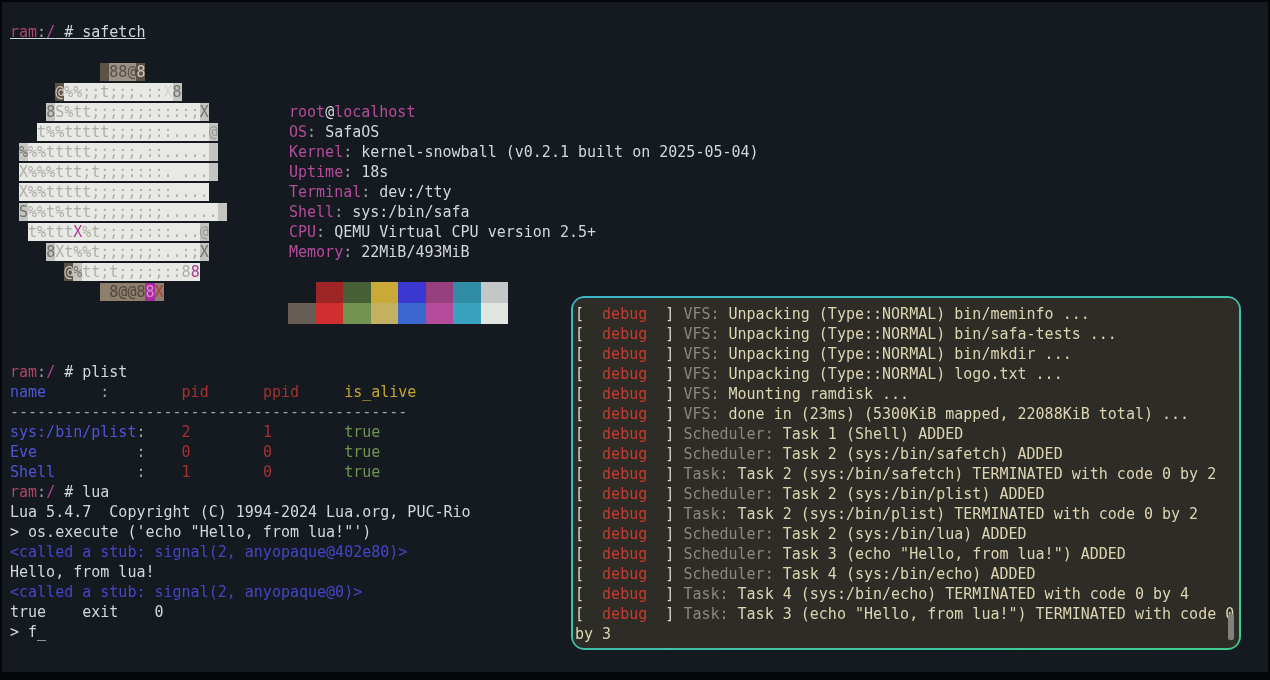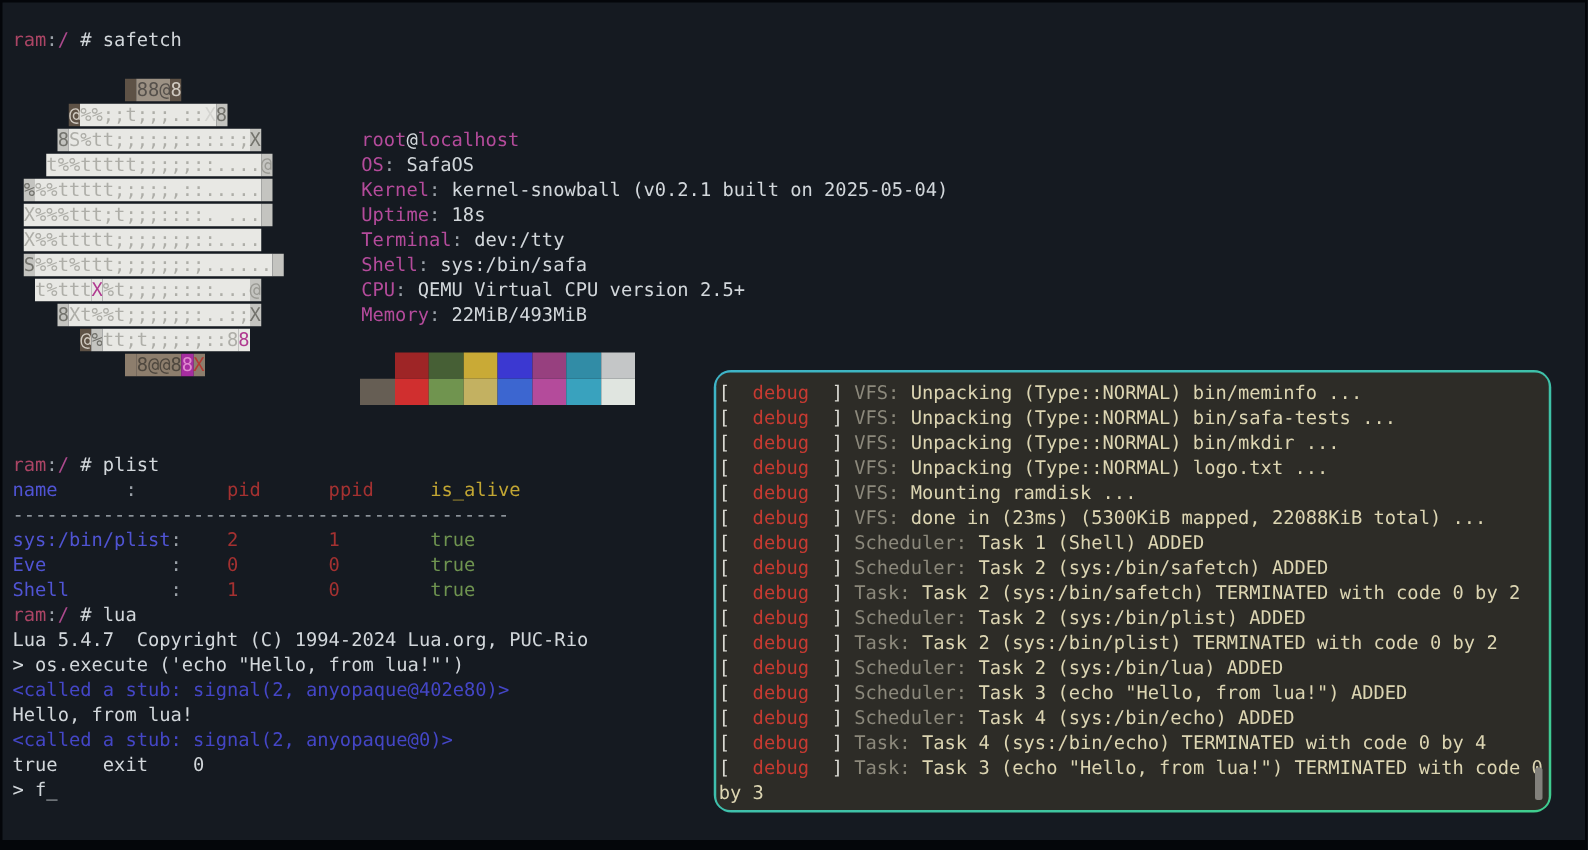--- a/index.html
+++ b/index.html
@@ -16,21 +16,21 @@
   .panel-inner{width:100%;height:100%;background:#2d2c27;border-radius:11px;
                padding:6px 2px 0 2px;box-sizing:border-box;overflow:hidden;position:relative;}
   .panel-log{position:static;white-space:pre-wrap;}
   .thumb{position:absolute;right:5px;bottom:8px;width:6px;height:26px;background:#82817c;border-radius:2px;}
 </style>
 </head>
 <body>
 
 <div class="screen">
 
-  <div class="term-block" style="left:8px;top:20px;"><div class="tl"><span style="color: rgb(171, 69, 101);">ram</span><span style="color: rgb(154, 161, 168);">:</span><span style="color: rgb(173, 74, 142);">/</span><span style="color: rgb(210, 215, 219);"> # safetch</span></div></div>
+  <div class="term-block" style="left:8px;top:20px;text-decoration:underline;"><div class="tl"><span style="color: rgb(171, 69, 101);">ram</span><span style="color: rgb(154, 161, 168);">:</span><span style="color: rgb(173, 74, 142);">/</span><span style="color: rgb(210, 215, 219);"> # safetch</span></div></div>
 
   <div class="term-block" style="left:8px;top:60px;"><div class="tl"><span>          </span><span style="background-color: rgb(94, 82, 70);"> </span><span style="color: rgb(85, 80, 75); background-color: rgb(156, 145, 132);">88@</span><span style="color: rgb(207, 201, 192); background-color: rgb(94, 82, 70);">8</span></div><div class="tl"><span>     </span><span style="color: rgb(207, 201, 192); background-color: rgb(94, 82, 70);">@</span><span style="color: rgb(174, 174, 168); background-color: rgb(232, 232, 228);">%%;;t;;;.::</span><span style="color: rgb(212, 212, 208); background-color: rgb(232, 232, 228);">X</span><span style="color: rgb(115, 115, 109); background-color: rgb(196, 196, 192);">8</span></div><div class="tl"><span>    </span><span style="color: rgb(115, 115, 109); background-color: rgb(196, 196, 192);">8</span><span style="color: rgb(174, 174, 168); background-color: rgb(232, 232, 228);">S%tt;;;;;;:::::;</span><span style="color: rgb(115, 115, 109); background-color: rgb(196, 196, 192);">X</span></div><div class="tl"><span>   </span><span style="color: rgb(174, 174, 168); background-color: rgb(232, 232, 228);">t%%ttttt;;;;;::....</span><span style="color: rgb(154, 154, 148); background-color: rgb(196, 196, 192);">@</span></div><div class="tl"><span> </span><span style="color: rgb(115, 115, 109); background-color: rgb(196, 196, 192);">%</span><span style="color: rgb(174, 174, 168); background-color: rgb(232, 232, 228);">%%ttttt;;;;;,::.....</span><span style="background-color: rgb(196, 196, 192);"> </span></div><div class="tl"><span> </span><span style="color: rgb(174, 174, 168); background-color: rgb(232, 232, 228);">X%%%ttt;t;;;::::. ...</span><span style="background-color: rgb(196, 196, 192);"> </span></div><div class="tl"><span> </span><span style="color: rgb(174, 174, 168); background-color: rgb(232, 232, 228);">X%%ttttt;;;;;;;::....</span></div><div class="tl"><span> </span><span style="color: rgb(115, 115, 109); background-color: rgb(196, 196, 192);">S</span><span style="color: rgb(174, 174, 168); background-color: rgb(232, 232, 228);">%%t%ttt;;;;;;:;......</span><span style="background-color: rgb(196, 196, 192);"> </span></div><div class="tl"><span>  </span><span style="color: rgb(174, 174, 168); background-color: rgb(232, 232, 228);">t%ttt</span><span style="color: rgb(176, 58, 144); background-color: rgb(232, 232, 228);">X</span><span style="color: rgb(174, 174, 168); background-color: rgb(232, 232, 228);">%t;;;;::::...</span><span style="color: rgb(154, 154, 148); background-color: rgb(196, 196, 192);">@</span></div><div class="tl"><span>    </span><span style="color: rgb(115, 115, 109); background-color: rgb(196, 196, 192);">8</span><span style="color: rgb(174, 174, 168); background-color: rgb(232, 232, 228);">Xt%%t;;;;;;:..:;</span><span style="color: rgb(115, 115, 109); background-color: rgb(196, 196, 192);">X</span></div><div class="tl"><span>      </span><span style="color: rgb(207, 201, 192); background-color: rgb(94, 82, 70);">@</span><span style="color: rgb(115, 115, 109); background-color: rgb(196, 196, 192);">%</span><span style="color: rgb(174, 174, 168); background-color: rgb(232, 232, 228);">tt;t;;;:;::8</span><span style="color: rgb(176, 58, 144); background-color: rgb(232, 232, 228);">8</span></div><div class="tl"><span>          </span><span style="background-color: rgb(141, 126, 109);"> </span><span style="color: rgb(79, 72, 63); background-color: rgb(141, 126, 109);">8@@8</span><span style="color: rgb(224, 137, 208); background-color: rgb(166, 45, 160);">8</span><span style="color: rgb(178, 60, 52); background-color: rgb(141, 126, 109);">X</span></div></div>
 
   <div class="term-block" style="left:287px;top:100px;"><div class="tl"><span style="color: rgb(180, 75, 155);">root</span><span style="color: rgb(210, 215, 219);">@</span><span style="color: rgb(180, 75, 155);">localhost</span></div><div class="tl"><span style="color: rgb(180, 75, 155);">OS</span><span style="color: rgb(154, 161, 168);">: </span><span style="color: rgb(210, 215, 219);">SafaOS</span></div><div class="tl"><span style="color: rgb(180, 75, 155);">Kernel</span><span style="color: rgb(154, 161, 168);">: </span><span style="color: rgb(210, 215, 219);">kernel-snowball (v0.2.1 built on 2025-05-04)</span></div><div class="tl"><span style="color: rgb(180, 75, 155);">Uptime</span><span style="color: rgb(154, 161, 168);">: </span><span style="color: rgb(210, 215, 219);">18s</span></div><div class="tl"><span style="color: rgb(180, 75, 155);">Terminal</span><span style="color: rgb(154, 161, 168);">: </span><span style="color: rgb(210, 215, 219);">dev:/tty</span></div><div class="tl"><span style="color: rgb(180, 75, 155);">Shell</span><span style="color: rgb(154, 161, 168);">: </span><span style="color: rgb(210, 215, 219);">sys:/bin/safa</span></div><div class="tl"><span style="color: rgb(180, 75, 155);">CPU</span><span style="color: rgb(154, 161, 168);">: </span><span style="color: rgb(210, 215, 219);">QEMU Virtual CPU version 2.5+</span></div><div class="tl"><span style="color: rgb(180, 75, 155);">Memory</span><span style="color: rgb(154, 161, 168);">: </span><span style="color: rgb(210, 215, 219);">22MiB/493MiB</span></div></div>
 
   <div class="prow" style="left:313.5px;top:280px;">
       <div class="pblock" style="background-color: rgb(158, 37, 38);"></div>
       <div class="pblock" style="background-color: rgb(70, 95, 53);"></div>
       <div class="pblock" style="background-color: rgb(201, 170, 54);"></div>
       <div class="pblock" style="background-color: rgb(59, 56, 209);"></div>

